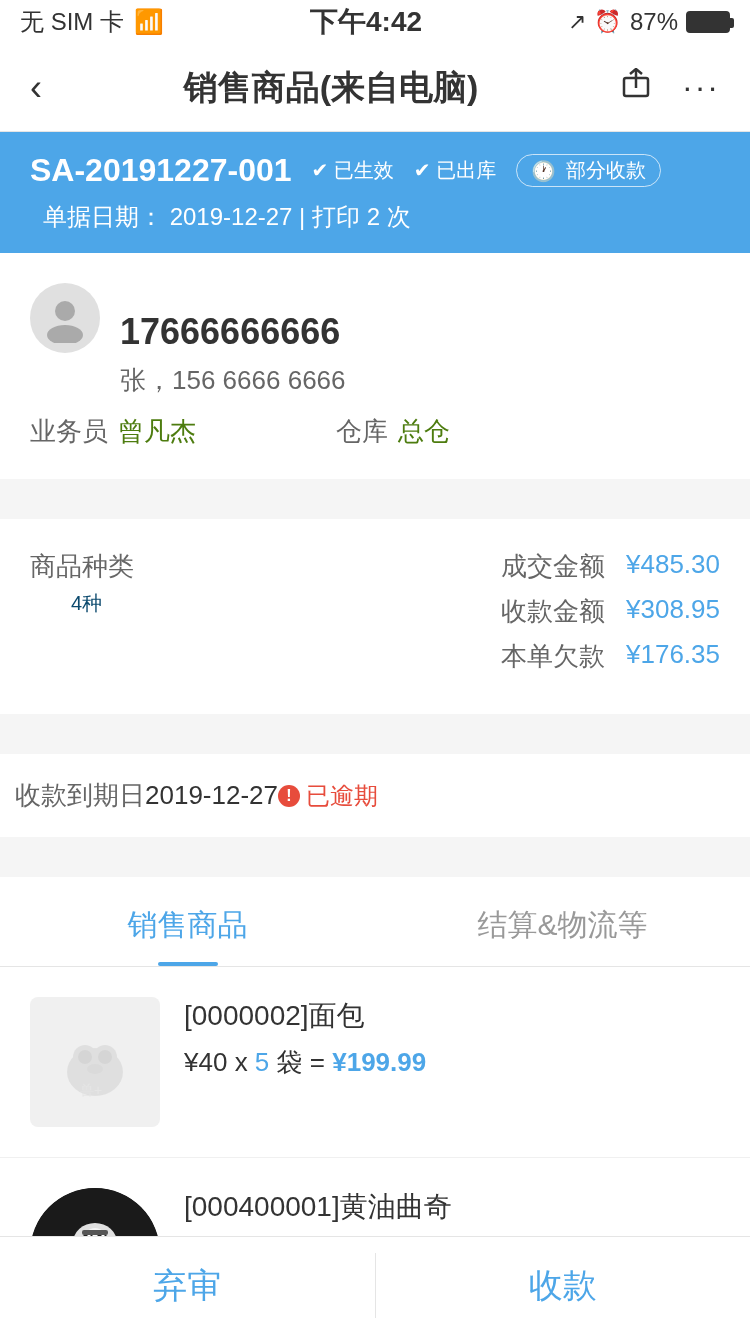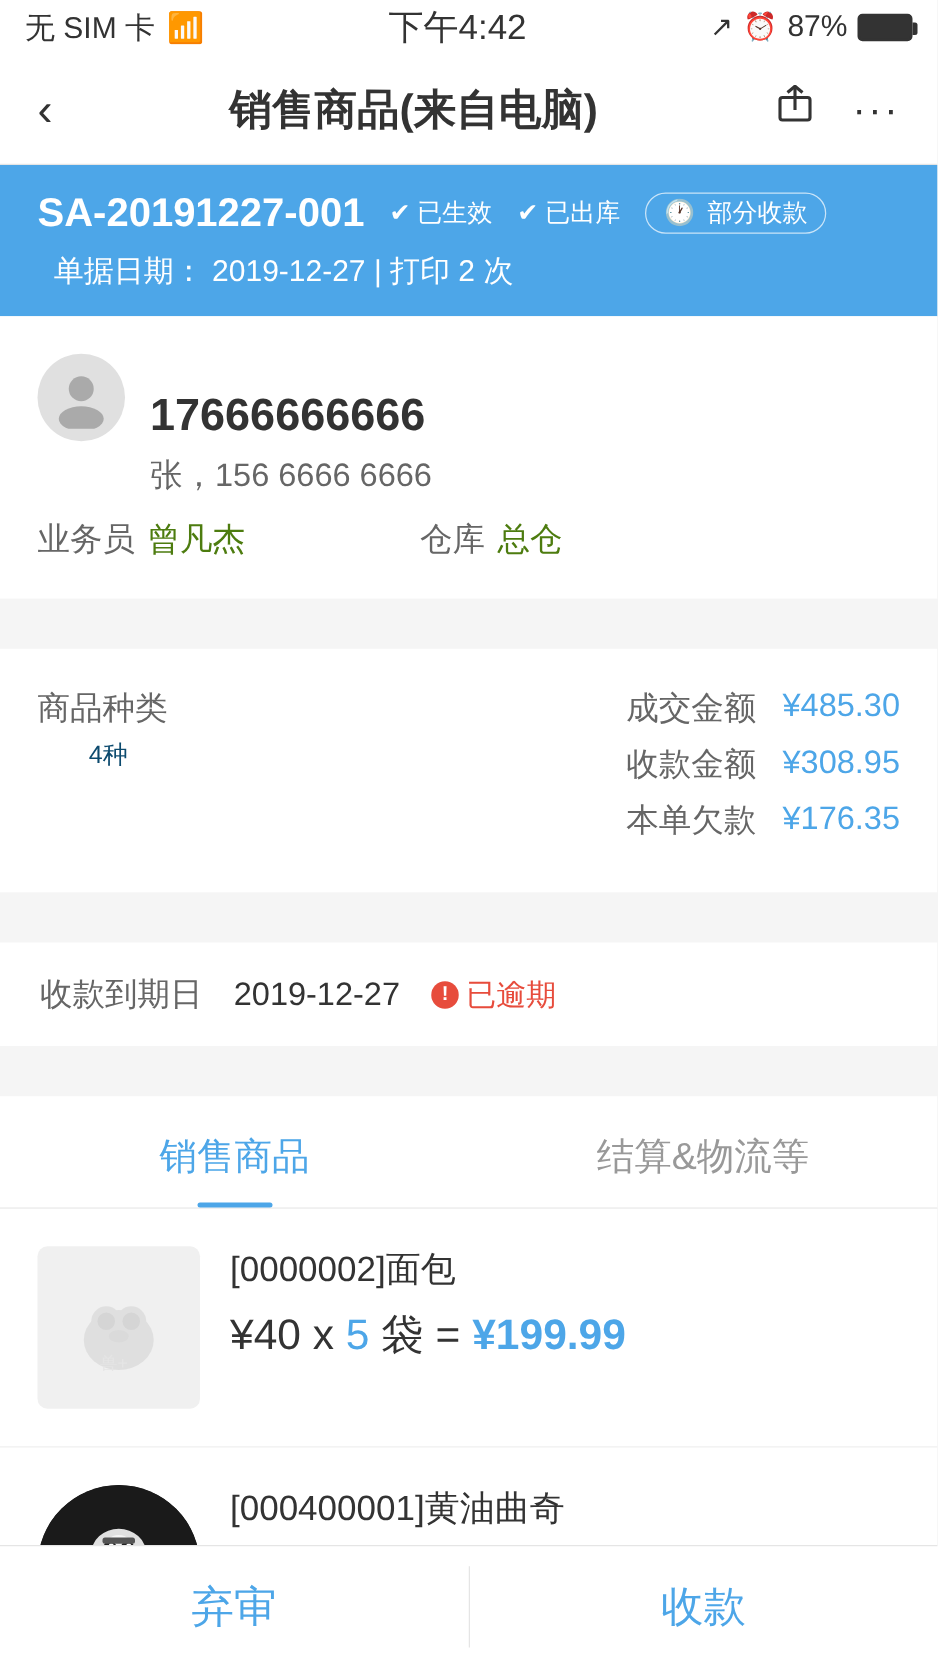--- a/index.html
+++ b/index.html
@@ -149,25 +149,25 @@
       gap: 21px;
       font-size: 26px;
       margin-bottom: 10px;
     }
     .summary-row-label { color: #666; }
     .summary-row-value { color: #4DA6E8; font-weight: 500; }
 
     
     .due-date-section {
       background: #fff;
-      padding: 24px 32px;
+      padding: 24px 15px;
       margin-top: 20px;
       display: flex;
       align-items: center;
-      gap: 25px;
+      gap: 0;
       font-size: 26px;
     }
     .due-label { color: #666; }
     .due-value { color: #333; }
     .overdue-badge {
       display: flex;
       align-items: center;
       gap: 6px;
       color: #E74C3C;
       font-size: 24px;
@@ -244,21 +244,21 @@
     .product-sku {
       display: inline-block;
       background: #e8e8e8;
       color: #666;
       font-size: 22px;
       padding: 4px 12px;
       border-radius: 4px;
       margin-bottom: 12px;
     }
     .product-price {
-      font-size: 34px;
+      font-size: 26px;
       color: #333;
     }
     .price-qty { color: #4DA6E8; }
     .price-total { color: #4DA6E8; font-weight: 600; }
 
     
     .bottom-bar {
       position: fixed;
       bottom: 0; left: 0;
       width: 750px;
@@ -285,21 +285,21 @@
     .separator { height: 20px; background: #f5f5f5; }
   </style>
 </head>
 <body>
 
 <div class="status-bar">
   <div class="status-left">
     <span>无 SIM 卡</span>
     <span>📶</span>
   </div>
-  <div style="font-size:28px;font-weight:400;">下午4:42</div>
+  <div style="font-size:28px;font-weight:700;">下午4:42</div>
   <div class="status-right">
     <span style="font-size:22px;">↗</span>
     <span style="font-size:22px;">⏰</span>
     <span>87%</span>
     <div class="battery-icon"></div>
   </div>
 </div>
 
 <div class="nav-bar">
   <span class="nav-back">‹</span>

